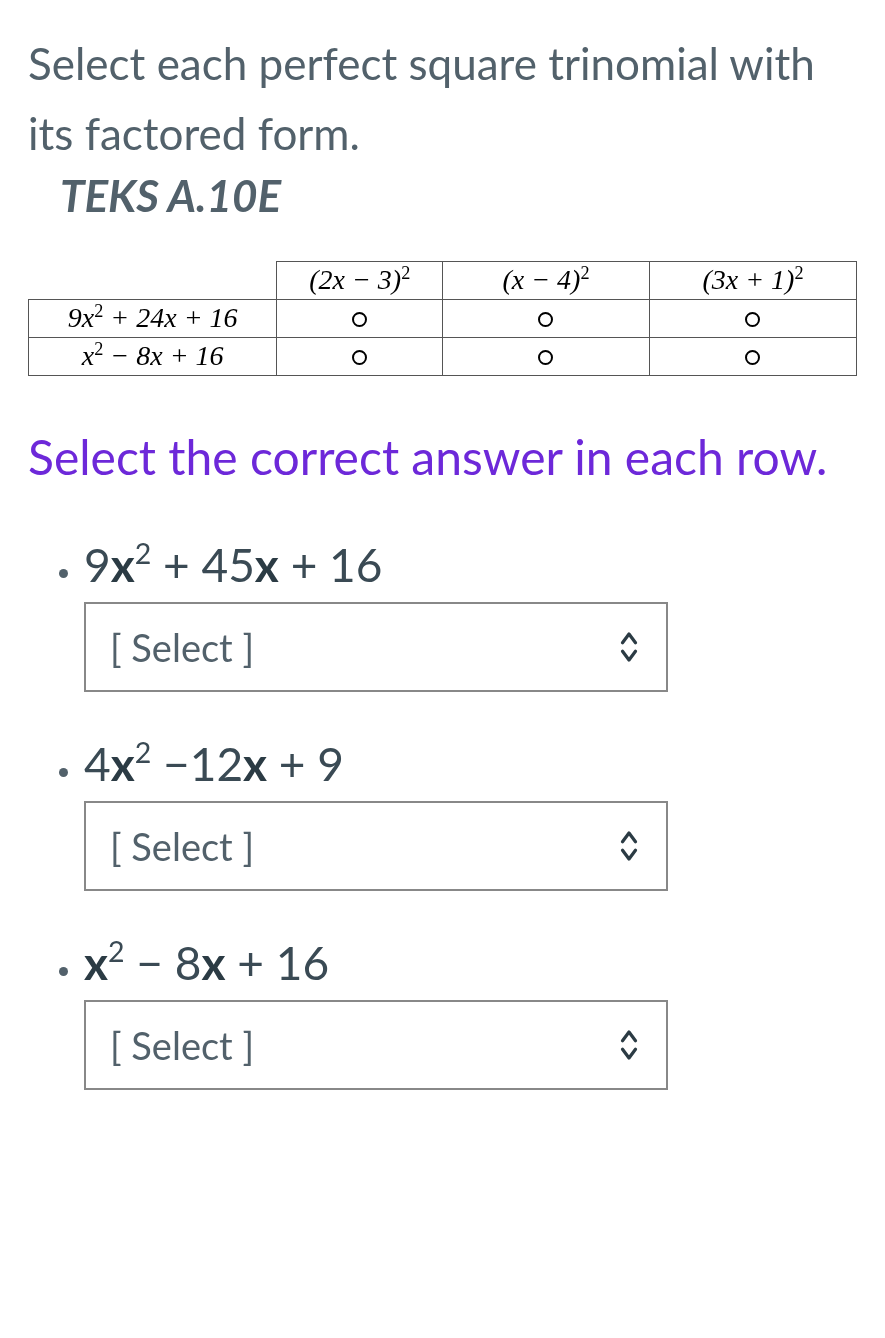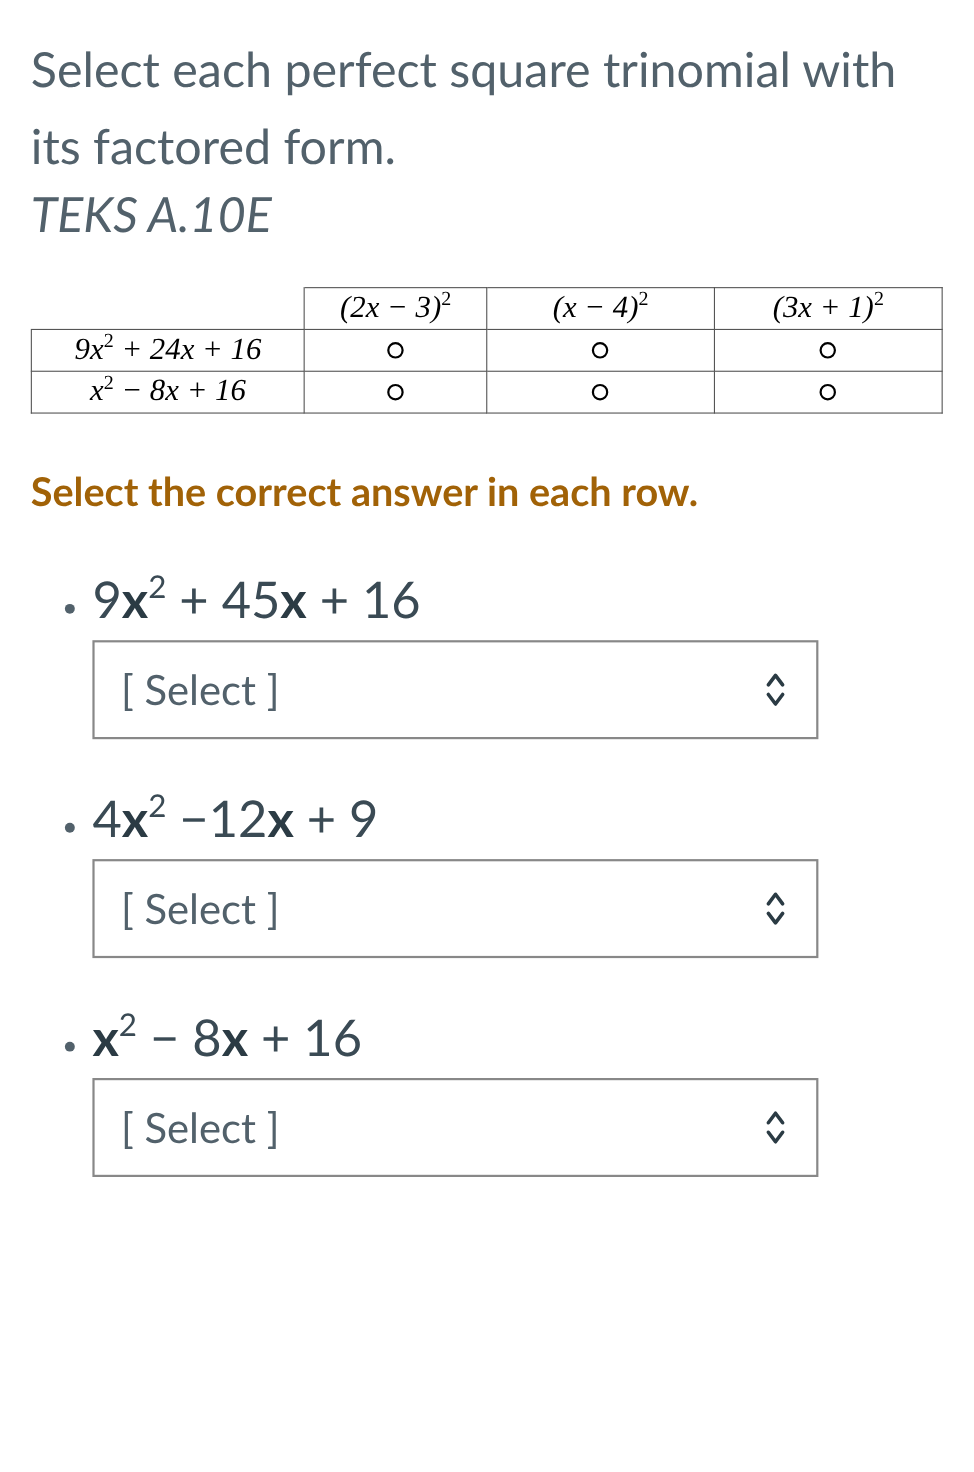--- a/index.html
+++ b/index.html
@@ -11,30 +11,31 @@
       background: #fff;
     }
     .question-prompt {
       font-size: 44px;
       line-height: 1.6;
       font-weight: 400;
       color: #52616b;
     }
     .teks-line {
       font-size: 44px;
-      font-weight: 400;
+      font-weight: 700;
       font-style: italic;
       color: #52616b;
       margin-bottom: 40px;
+      margin-left: 32px;
     }
     .instruction {
-      font-size: 36px;
+      font-size: 48px;
       line-height: 1.7;
-      font-weight: 700;
-      color: #a16207;
+      font-weight: 400;
+      color: #6d28d9;
       margin-top: 40px;
       margin-bottom: 40px;
     }
     table.radios {
       border-collapse: collapse;
       width: 100%;
       font-family: 'Times New Roman', Times, serif;
       font-size: 28px;
       color: #000;
     }
@@ -81,21 +82,21 @@
       margin-bottom: 10px;
     }
     .expr .xvar { font-weight: 700; color: #2b3b44; }
     .expr .exp2 { font-size: 0.62em; vertical-align: super; position: relative; top:-2px;}
     .select-box {
       display: flex;
       align-items: center;
       justify-content: space-between;
       border: 2px solid #888;
       padding: 20px 24px;
-      width: 660px;
+      width: 584px;
       cursor: pointer;
       background: #fff;
     }
     .select-text {
       font-size: 38px;
       color: #52616b;
     }
     .select-arrows svg { width: 26px; height: 36px; display:block; }
   </style>
 </head>

